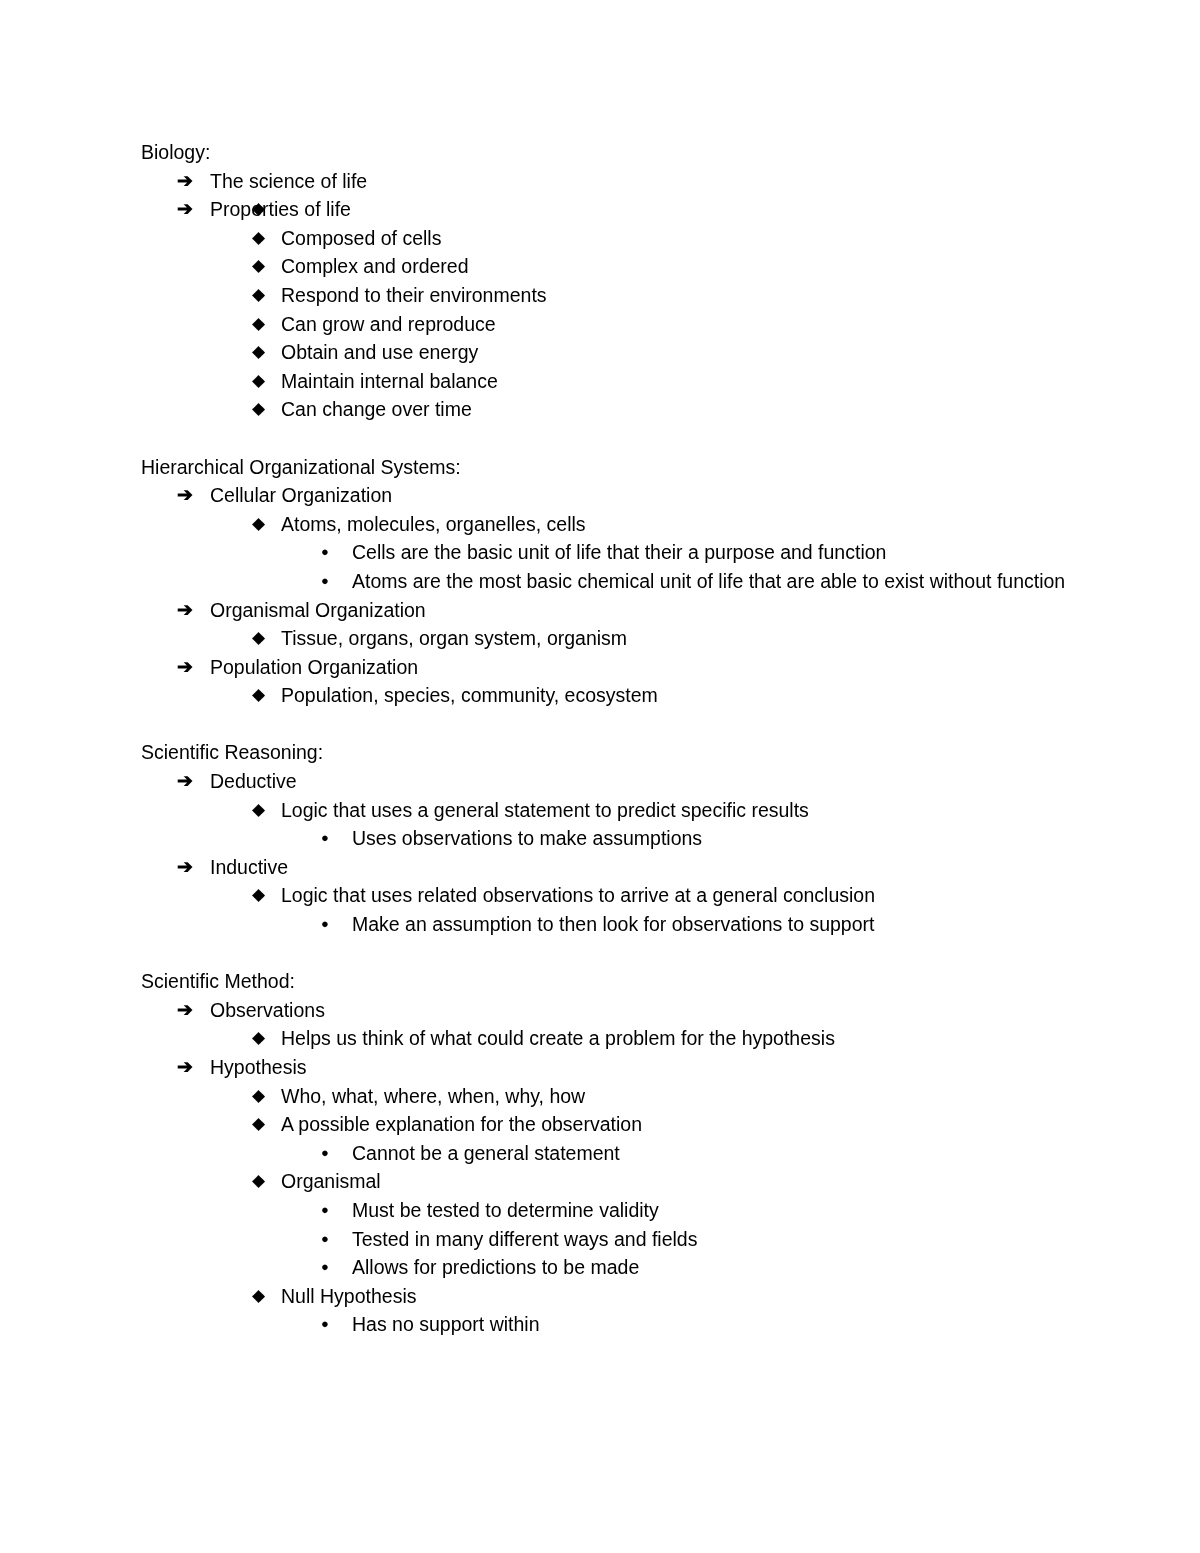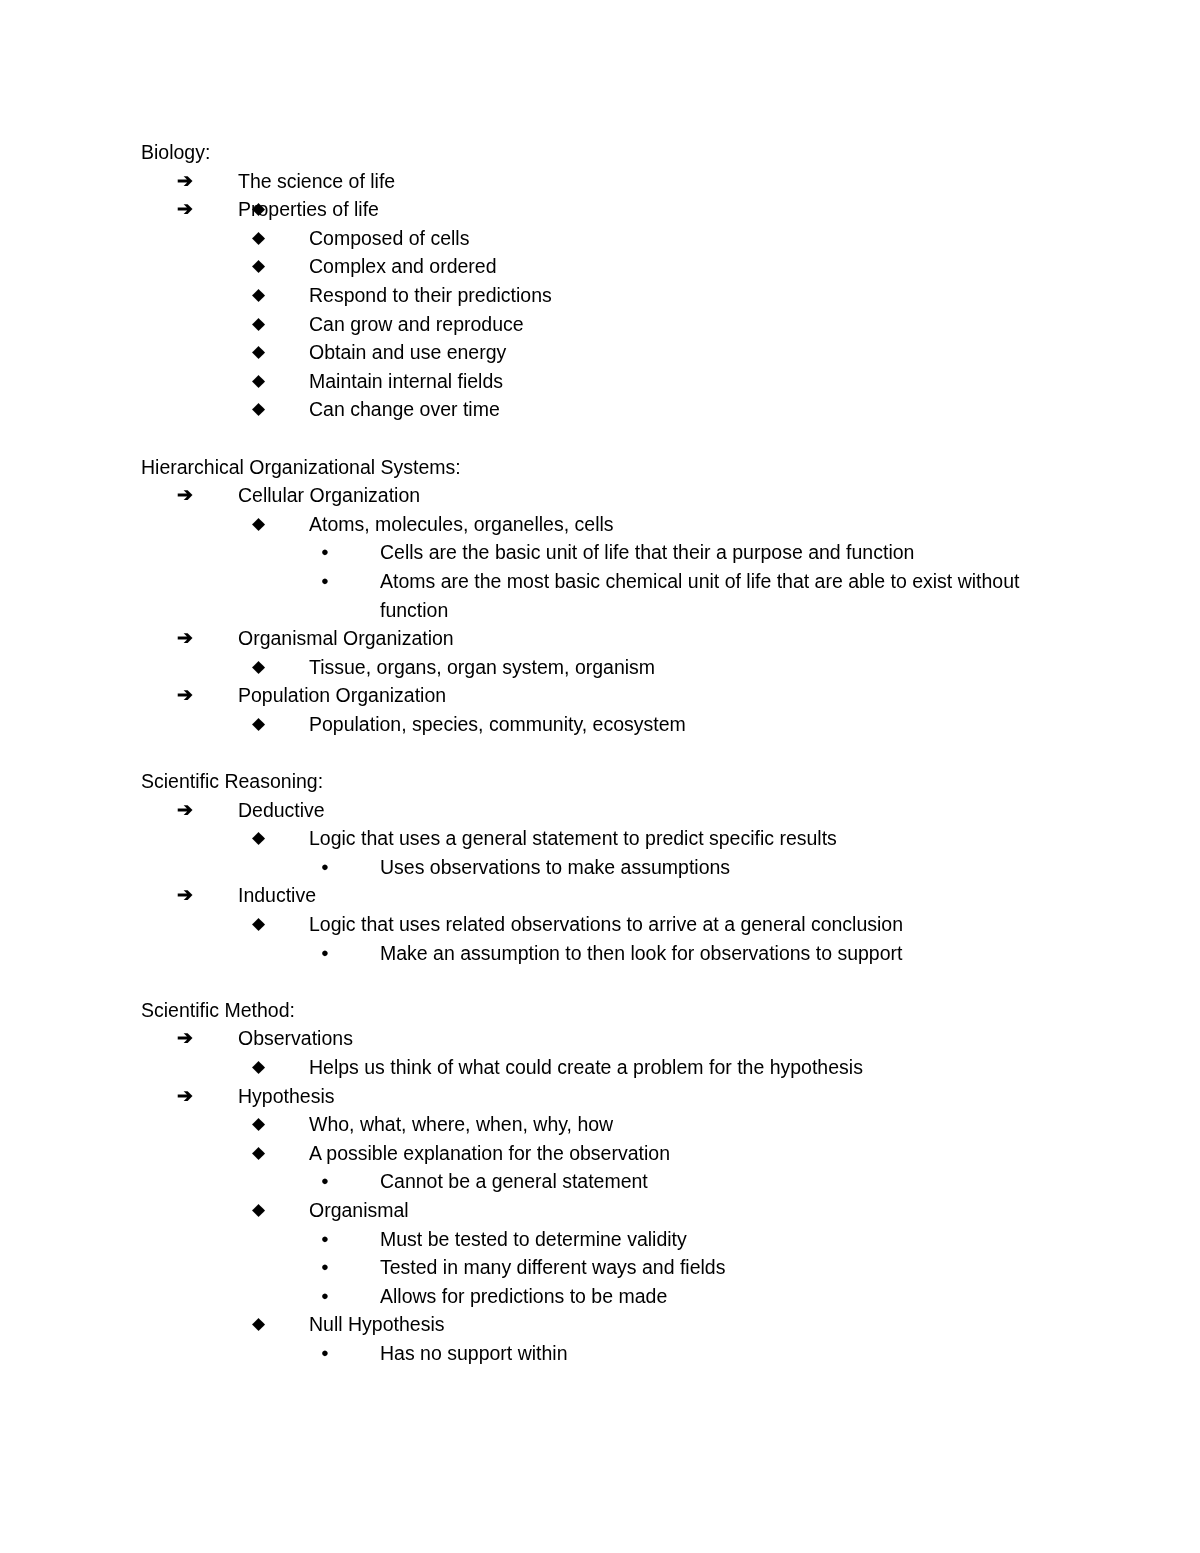--- a/index.html
+++ b/index.html
@@ -49,21 +49,20 @@
   }
   .marker {
     position: absolute;
     top: 0;
     display: inline-block;
     text-align: left;
     line-height: 28.6px;
   }
   .txt {
     display: block;
-    margin-left: 28px;
   }
 
   
   .lvl1 { padding-left: 69px; }
   .lvl1 > .marker {
     left: 36px;
     font-size: 19px;
     font-weight: bold;
   }
 
@@ -102,33 +101,33 @@
         <div class="row lvl2">
           <span class="marker">◆</span>
           <span class="txt">Composed of cells</span>
         </div>
         <div class="row lvl2">
           <span class="marker">◆</span>
           <span class="txt">Complex and ordered</span>
         </div>
         <div class="row lvl2">
           <span class="marker">◆</span>
-          <span class="txt">Respond to their predictions</span>
+          <span class="txt">Respond to their environments</span>
         </div>
         <div class="row lvl2">
           <span class="marker">◆</span>
           <span class="txt">Can grow and reproduce</span>
         </div>
         <div class="row lvl2">
           <span class="marker">◆</span>
           <span class="txt">Obtain and use energy</span>
         </div>
         <div class="row lvl2">
           <span class="marker">◆</span>
-          <span class="txt">Maintain internal fields</span>
+          <span class="txt">Maintain internal balance</span>
         </div>
         <div class="row lvl2">
           <span class="marker">◆</span>
           <span class="txt">Can change over time</span>
         </div>
       </div>
       <div class="section">
         <div class="heading">Hierarchical Organizational Systems:</div>
         <div class="row lvl1">
           <span class="marker">➔</span>

